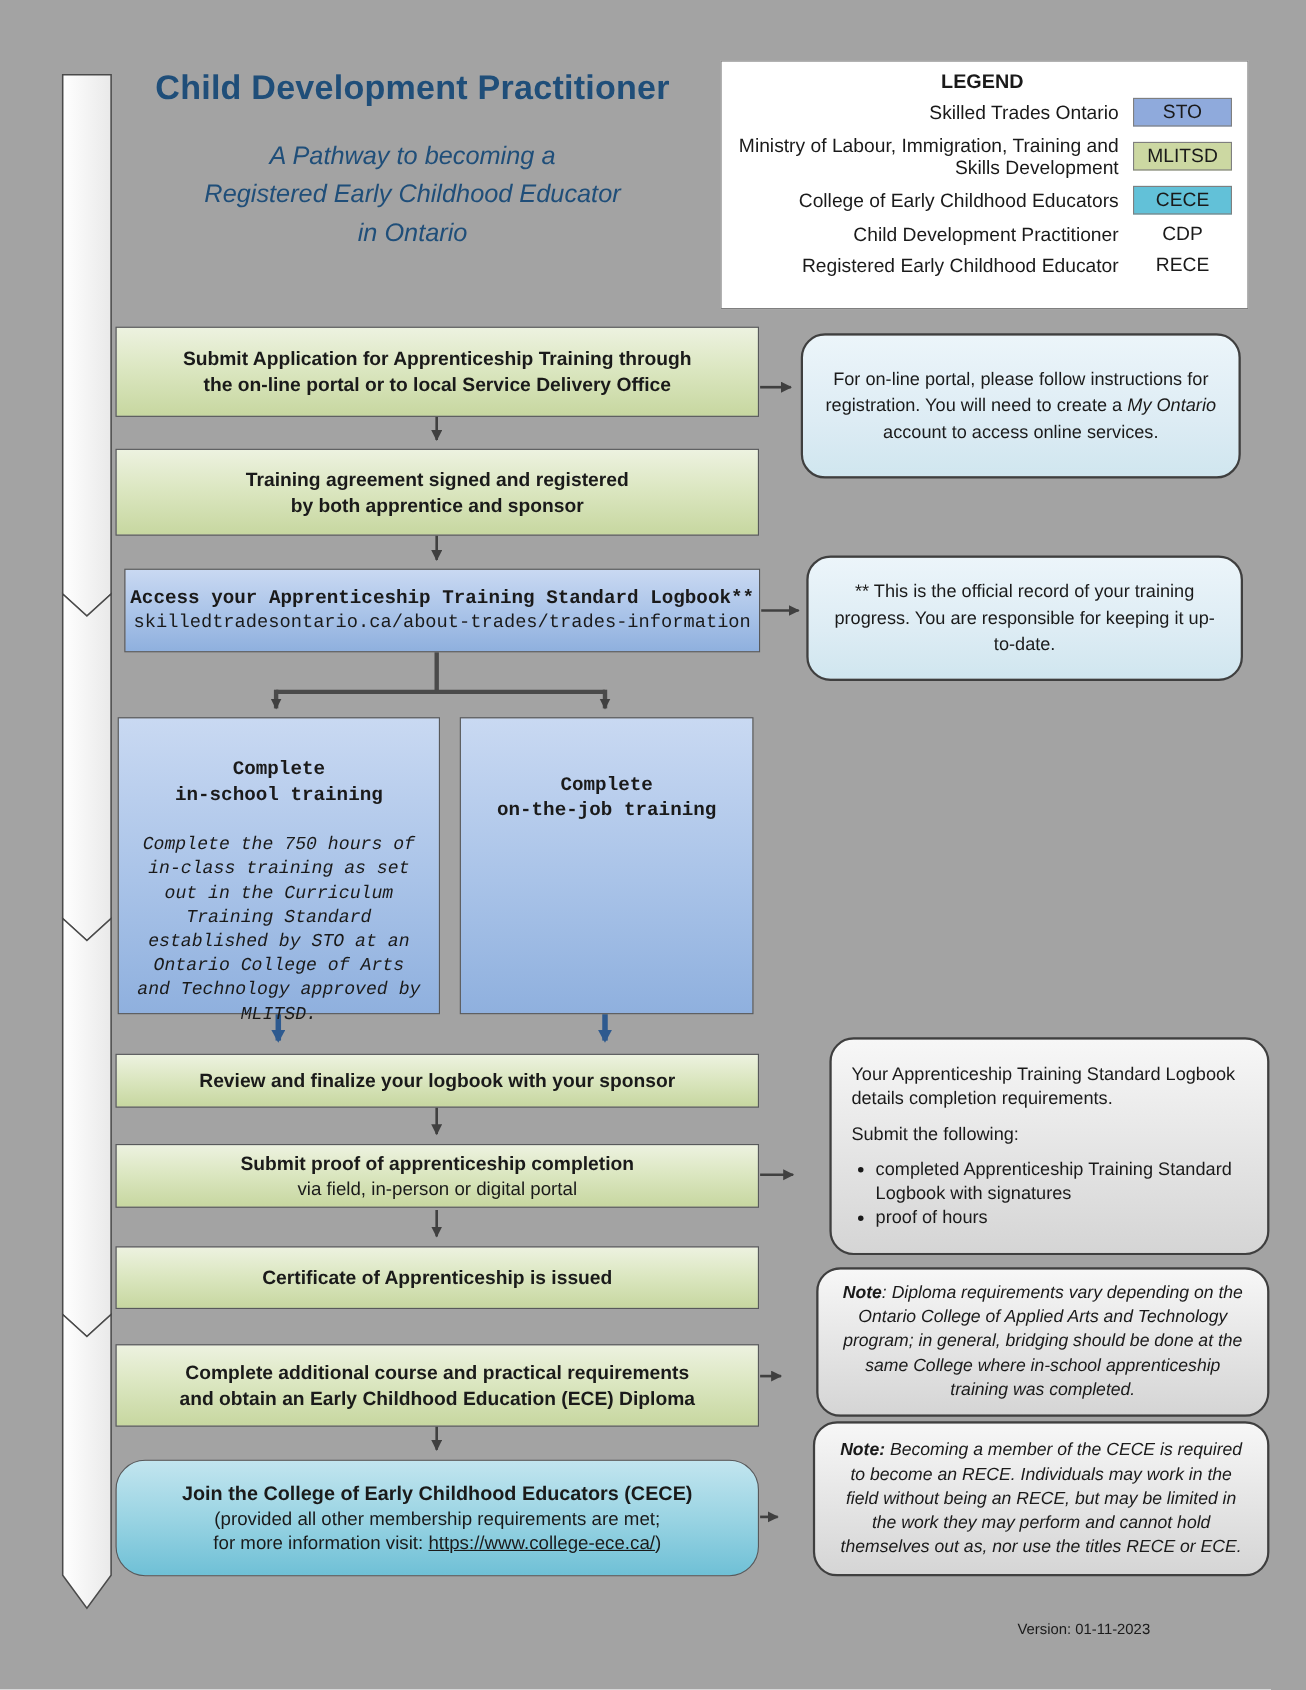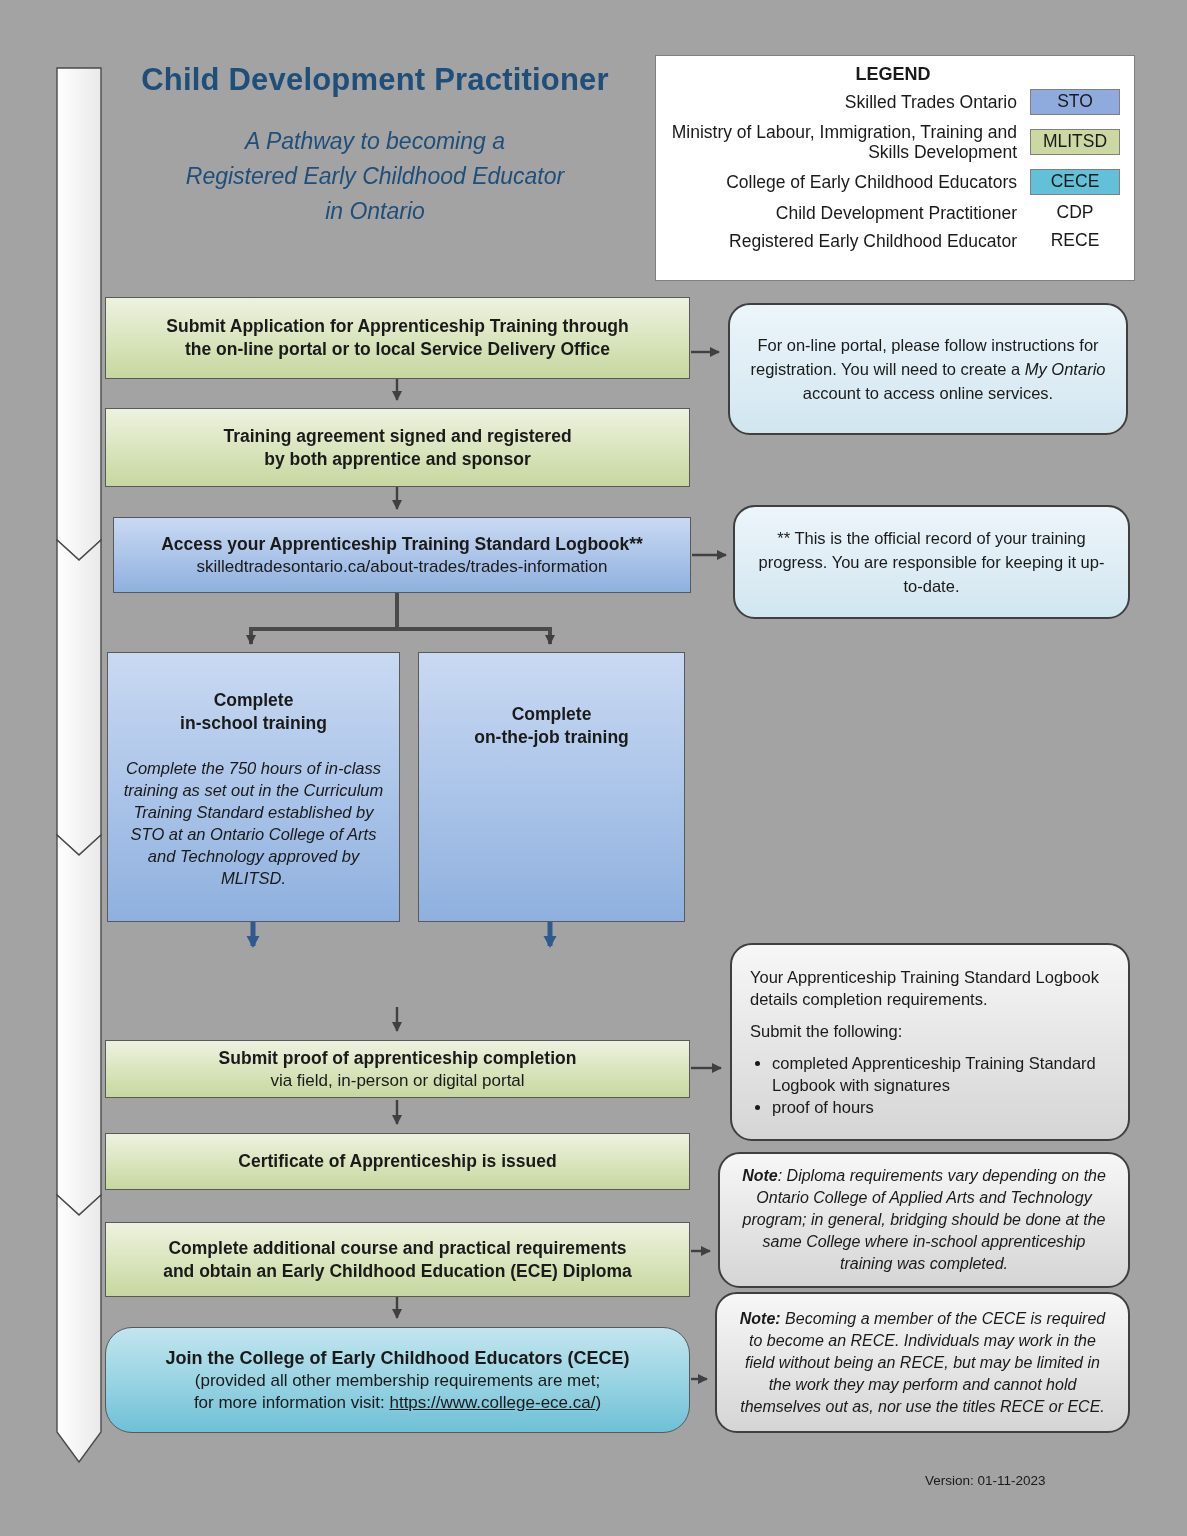--- a/index.html
+++ b/index.html
@@ -24,33 +24,33 @@
 
   
   .phase-label { position:absolute; white-space:nowrap; font-size:15px; color:#3a3a3a;
                  transform:translate(-50%,-50%) rotate(-90deg); }
   .phase-label.bold { font-weight:bold; color:#2b2b2b; }
 
   
   .box { position:absolute; border:1.6px solid #58595b; display:flex; flex-direction:column;
          justify-content:center; align-items:center; text-align:center; z-index:2; }
   .box.green { background:linear-gradient(180deg,#edf2e0 0%,#dce7c2 45%,#c7d7a0 100%); }
-  .box.blue  { background:linear-gradient(180deg,#c9d9f2 0%,#a9c3e8 55%,#8fb0de 100%); }
+  .box.blue  { background:linear-gradient(180deg,#c9d9f2 0%,#a9c3e8 55%,#8fb0de 100%);font-family:Liberation Mono, monospace; }
   .box.teal  { background:linear-gradient(180deg,#c2e5ef 0%,#9ad4e3 50%,#6fc0d6 100%);border-radius:27px; }
   .box-line-bold { font-weight:bold; font-size:17.5px; line-height:23px; }
   .box-line-reg  { font-size:17px; line-height:22px; }
   .tall-title { font-weight:bold; font-size:17.5px; line-height:23px; }
   .tall-body  { font-style:italic; font-size:16.5px; line-height:22px; margin-top:22px; padding:0 14px; }
   .link-underline { text-decoration:underline; }
 
   
   .callout { position:absolute; border:2.2px solid #3f3f3f; border-radius:22px; z-index:2;
              display:flex; flex-direction:column; justify-content:center; padding:10px 18px; }
   .callout.lightblue { background:linear-gradient(180deg,#ecf5fa 0%,#ddecf4 60%,#d0e6ef 100%); text-align:center; }
-  .callout.gray { background:linear-gradient(180deg,#f7f7f7 0%,#e4e4e4 55%,#d5d5d5 100%); }
+  .callout.gray { background:linear-gradient(180deg,#f7f7f7 0%,#e4e4e4 55%,#d5d5d5 100%);margin-left:24px; }
   .callout-text { font-size:16.5px; line-height:24px; }
   .callout.gray.left { text-align:left; }
   .gray-para { font-size:16.5px; line-height:22px; margin-bottom:10px; }
   .gray-bullets { margin-left:22px; }
   .gray-bullets li { font-size:16.5px; line-height:22px; }
   .note-text { font-style:italic; font-size:16px; line-height:22px; text-align:center; }
   .note-prefix { font-weight:bold; }
 
   .version { position:absolute; left:925px; top:1473px; font-size:13.5px; color:#1a1a1a; }
 
@@ -172,20 +172,23 @@
     <div class="tall-body">Complete the 750 hours of in-class training as set out in the Curriculum Training Standard established by STO at an Ontario College of Arts and Technology approved by MLITSD.</div>
   </div>
 
   <div class="box blue" style="left:418px; top:652px; width:267px; height:270px; justify-content:flex-start; padding-top:50px;">
     <div class="tall-title">
       <div>Complete</div>
       <div>on-the-job training</div>
     </div>
   </div>
 
+  <div class="box green" style="left:105px; top:958px; width:585px; height:49px;">
+    <div class="box-line-bold">Review and finalize your logbook with your sponsor</div>
+  </div>
 
   <div class="box green" style="left:105px; top:1040px; width:585px; height:58px;">
     <div class="box-line-bold">Submit proof of apprenticeship completion</div>
     <div class="box-line-reg">via field, in-person or digital portal</div>
   </div>
 
   <div class="box green" style="left:105px; top:1133px; width:585px; height:57px;">
     <div class="box-line-bold">Certificate of Apprenticeship is issued</div>
   </div>
 

